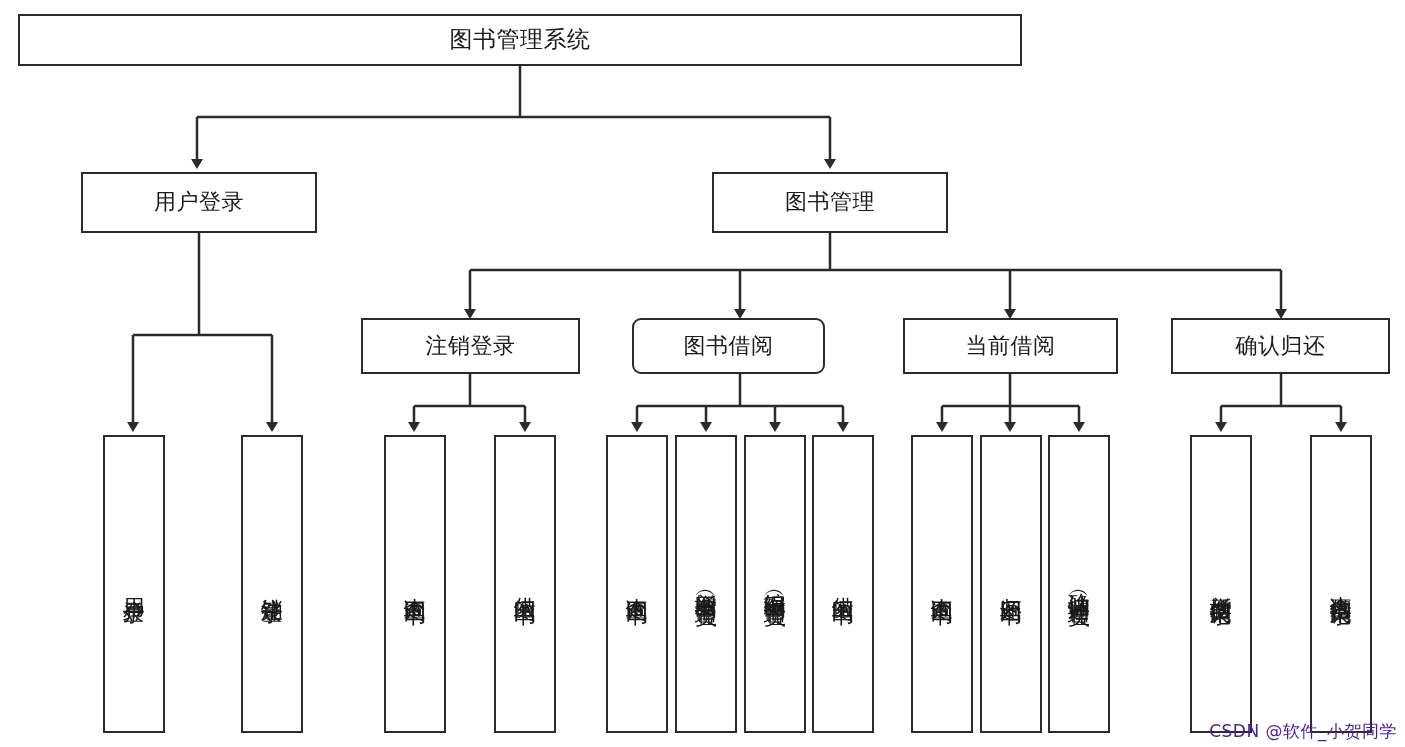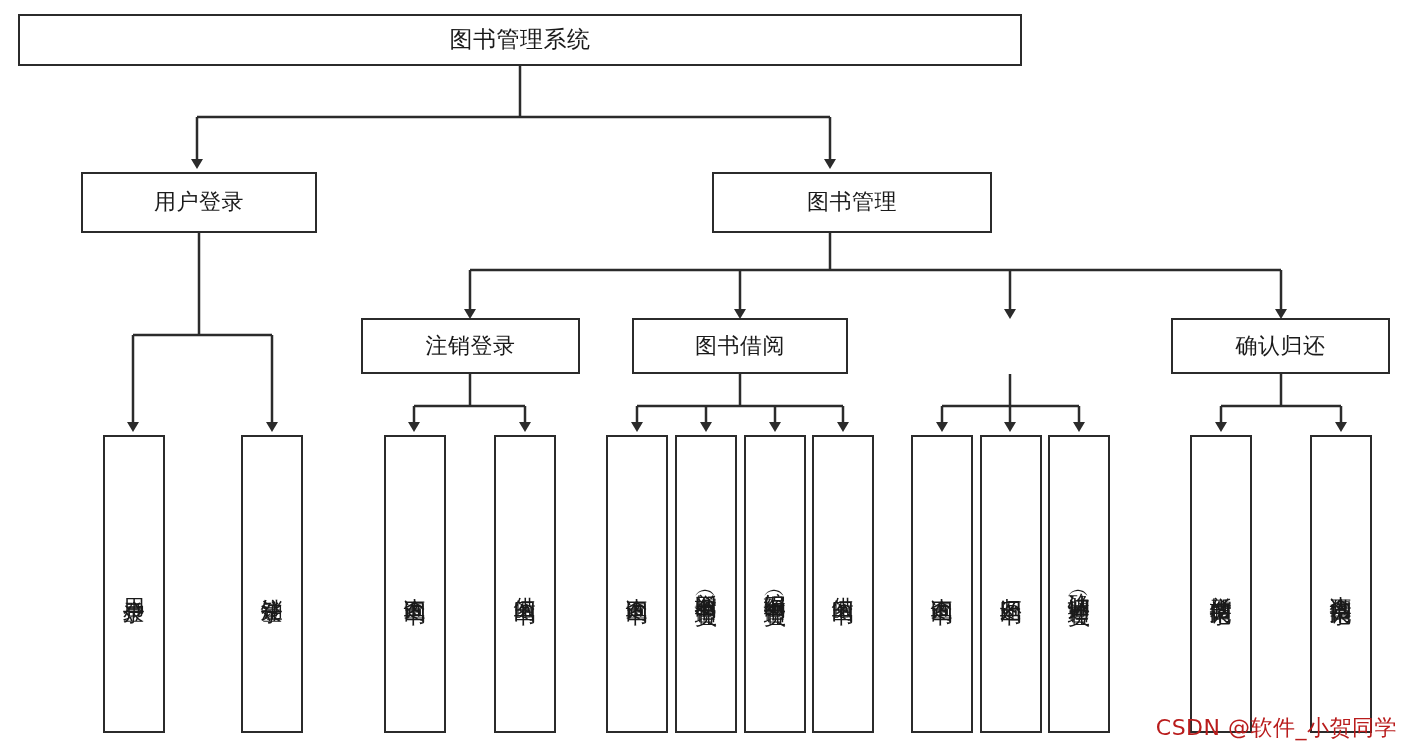--- a/index.html
+++ b/index.html
@@ -58,22 +58,22 @@
     font-size: 22px;
     line-height: 1.15;
     letter-spacing: 2px;
     white-space: nowrap;
     max-height: 100%;
   }
   .watermark {
     position: absolute;
     right: 8px;
     bottom: 4px;
-    font-size: 22px;
-    color: #b91c1c;
+    font-size: 17px;
+    color: #4c1d95;
     letter-spacing: 0.5px;
     white-space: nowrap;
     font-family: "DejaVu Sans", "Liberation Sans", sans-serif;
   }
 </style>
 </head>
 <body>
 
 <div id="stage">
 
@@ -127,29 +127,32 @@
     </g>
   </svg>
 
   <div class="node h root" style="left:18px; top:14px; width:1004px; height:52px;">
     <span class="label">图书管理系统</span>
   </div>
 
   <div class="node h" style="left:81px; top:172px; width:236px; height:61px;">
     <span class="label">用户登录</span>
   </div>
-  <div class="node h" style="left:712px; top:172px; width:280px; height:61px;">
+  <div class="node h" style="left:712px; top:172px; width:236px; height:61px;">
     <span class="label">图书管理</span>
   </div>
 
   <div class="node h" style="left:361px; top:318px; width:219px; height:56px;">
     <span class="label">注销登录</span>
   </div>
-  <div class="node h" style="left:632px; top:318px; width:216px; height:56px;">
+  <div class="node h" style="left:632px; top:318px; width:193px; height:56px;border-radius:9px;">
     <span class="label">图书借阅</span>
+  </div>
+  <div class="node h" style="left:903px; top:318px; width:215px; height:56px;">
+    <span class="label">当前借阅</span>
   </div>
   <div class="node h" style="left:1171px; top:318px; width:219px; height:56px;">
     <span class="label">确认归还</span>
   </div>
 
   <div class="node v" style="left:103px; top:435px; width:62px; height:298px;">
     <span class="label">用户登录</span>
   </div>
   <div class="node v" style="left:241px; top:435px; width:62px; height:298px;">
     <span class="label">注销登录</span>

